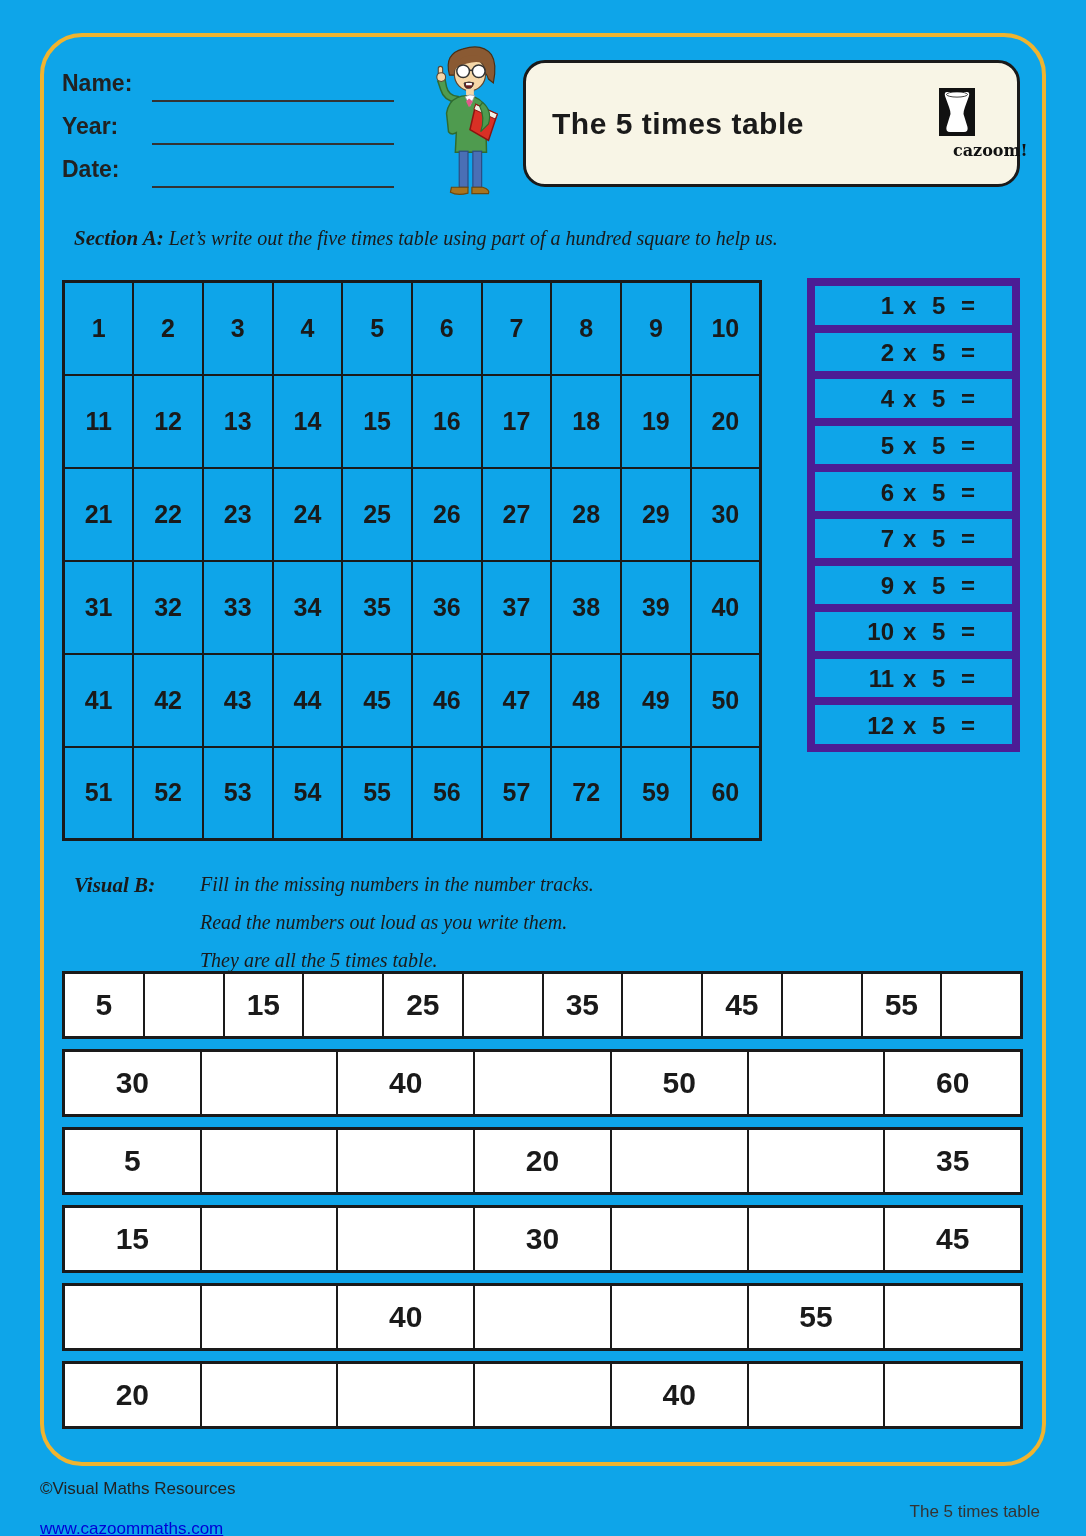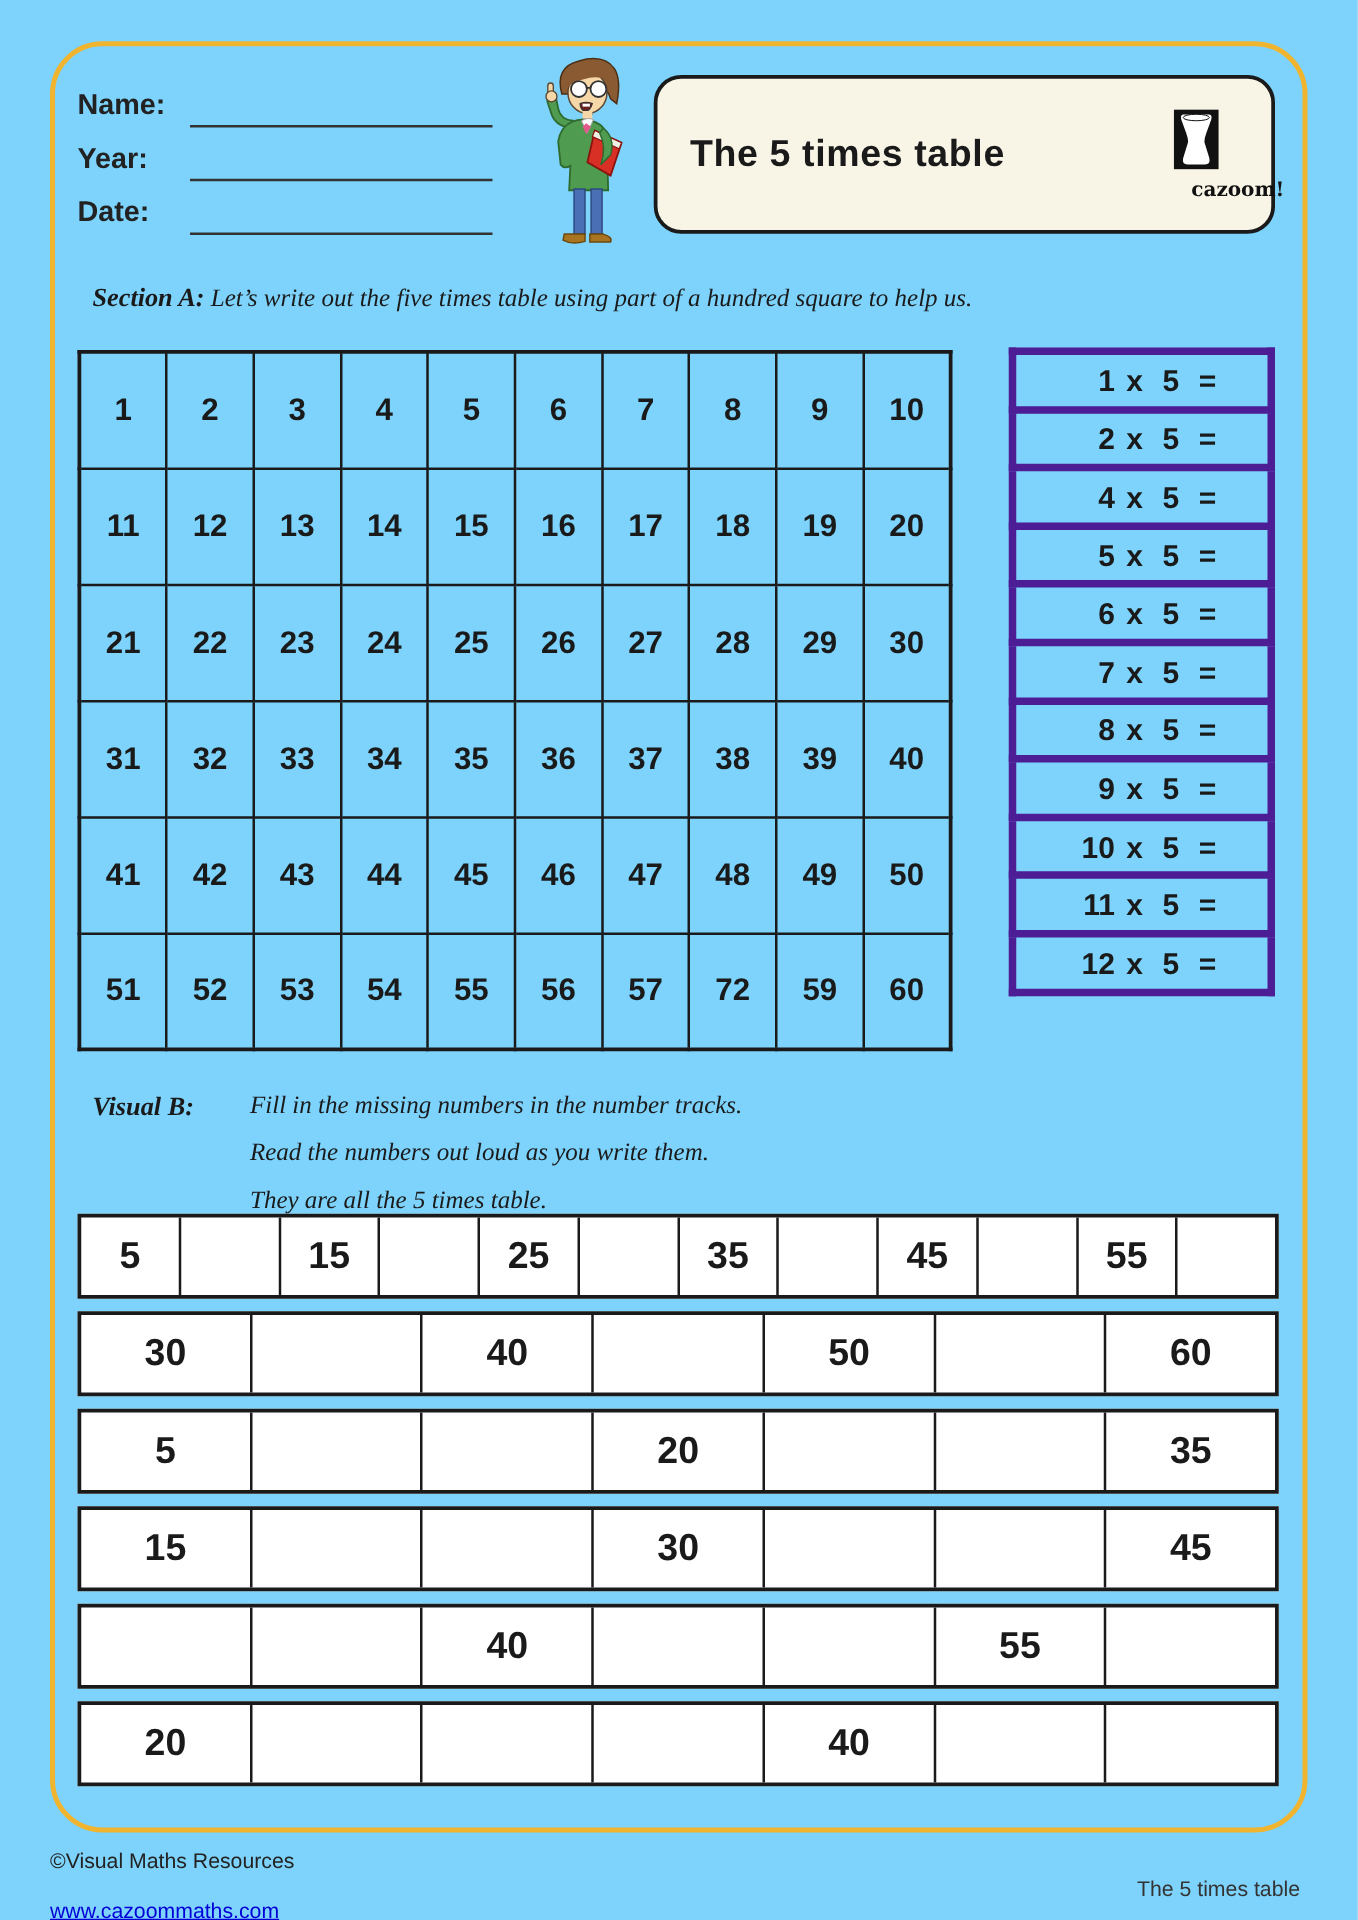--- a/index.html
+++ b/index.html
@@ -1,18 +1,18 @@
 <!DOCTYPE html>
 <html><head>
 <meta charset="utf-8">
 <style>
   * { margin:0; padding:0; box-sizing:border-box; }
   body { background:#fff; }
   .page {
-    position:relative; width:1086px; height:1536px; background:#7dd3fc;
+    position:relative; width:1086px; height:1536px; background:#0ea5e9;
     font-family:"Liberation Sans", sans-serif; color:#1a1a1a; overflow:hidden;
   }
   .frame {
     position:absolute; left:40px; top:33px; width:1006px; height:1433px;
     border:4px solid #F0B42F; border-radius:42px;
   }
   
   .field-label { position:absolute; left:62px; font-size:23px; font-weight:bold; color:#222; }
   .field-line { position:absolute; left:152px; width:242px; border-bottom:2px solid #333; height:0; }
   
@@ -30,21 +30,21 @@
   .sec-head { position:absolute; font-family:"Liberation Serif", serif; font-style:italic; font-size:20px; color:#1a1a1a;margin-left:12px; }
   .sec-label { font-weight:bold; font-size:21px; }
   
   .hundred { position:absolute; left:62px; top:280px; width:700px; height:558px;
     border-collapse:collapse; table-layout:fixed; }
   .hundred td { border:2px solid #1a1a1a; text-align:center; vertical-align:middle;
     font-size:25px; font-weight:bold; height:93px; }
   .hundred { border:3px solid #1a1a1a; }
   
   .problems { position:absolute; left:807px; top:278px; width:213px; border-collapse:collapse; border:3px solid #1a1a1a; }
-  .problems td { border:6px solid #4c1d95; height:46.6px; font-size:24px; font-weight:bold;
+  .problems td { border:8px solid #4c1d95; height:46.6px; font-size:24px; font-weight:bold;
     padding-left:35px; vertical-align:middle; }
   .pnum { display:inline-block; width:44px; text-align:right; }
   .prest { margin-left:9px; word-spacing:9px; }
   .answer { display:inline-block; width:36px; height:24px; }
   
   .secB-line { position:absolute; left:200px; font-family:"Liberation Serif", serif; font-style:italic; font-size:20px; color:#1a1a1a; }
   
   .tracks { position:absolute; left:62px; top:971px; width:961px; }
   .track { display:flex; border:3px solid #1a1a1a; height:68px; margin-bottom:10px; background:#fff; }
   .tcell { flex:1; border-left:2px solid #1a1a1a; display:flex; align-items:center; justify-content:center;
@@ -204,23 +204,20 @@
         <tr>
           <td><span class="pnum">5</span><span class="prest">x 5 =</span><span class="answer"></span></td>
         </tr>
         <tr>
           <td><span class="pnum">6</span><span class="prest">x 5 =</span><span class="answer"></span></td>
         </tr>
         <tr>
           <td><span class="pnum">7</span><span class="prest">x 5 =</span><span class="answer"></span></td>
         </tr>
         <tr>
-          <td><span class="pnum">8</span><span class="prest">x 5 =</span><span class="answer"></span></td>
-        </tr>
-        <tr>
           <td><span class="pnum">9</span><span class="prest">x 5 =</span><span class="answer"></span></td>
         </tr>
         <tr>
           <td><span class="pnum">10</span><span class="prest">x 5 =</span><span class="answer"></span></td>
         </tr>
         <tr>
           <td><span class="pnum">11</span><span class="prest">x 5 =</span><span class="answer"></span></td>
         </tr>
         <tr>
           <td><span class="pnum">12</span><span class="prest">x 5 =</span><span class="answer"></span></td>

